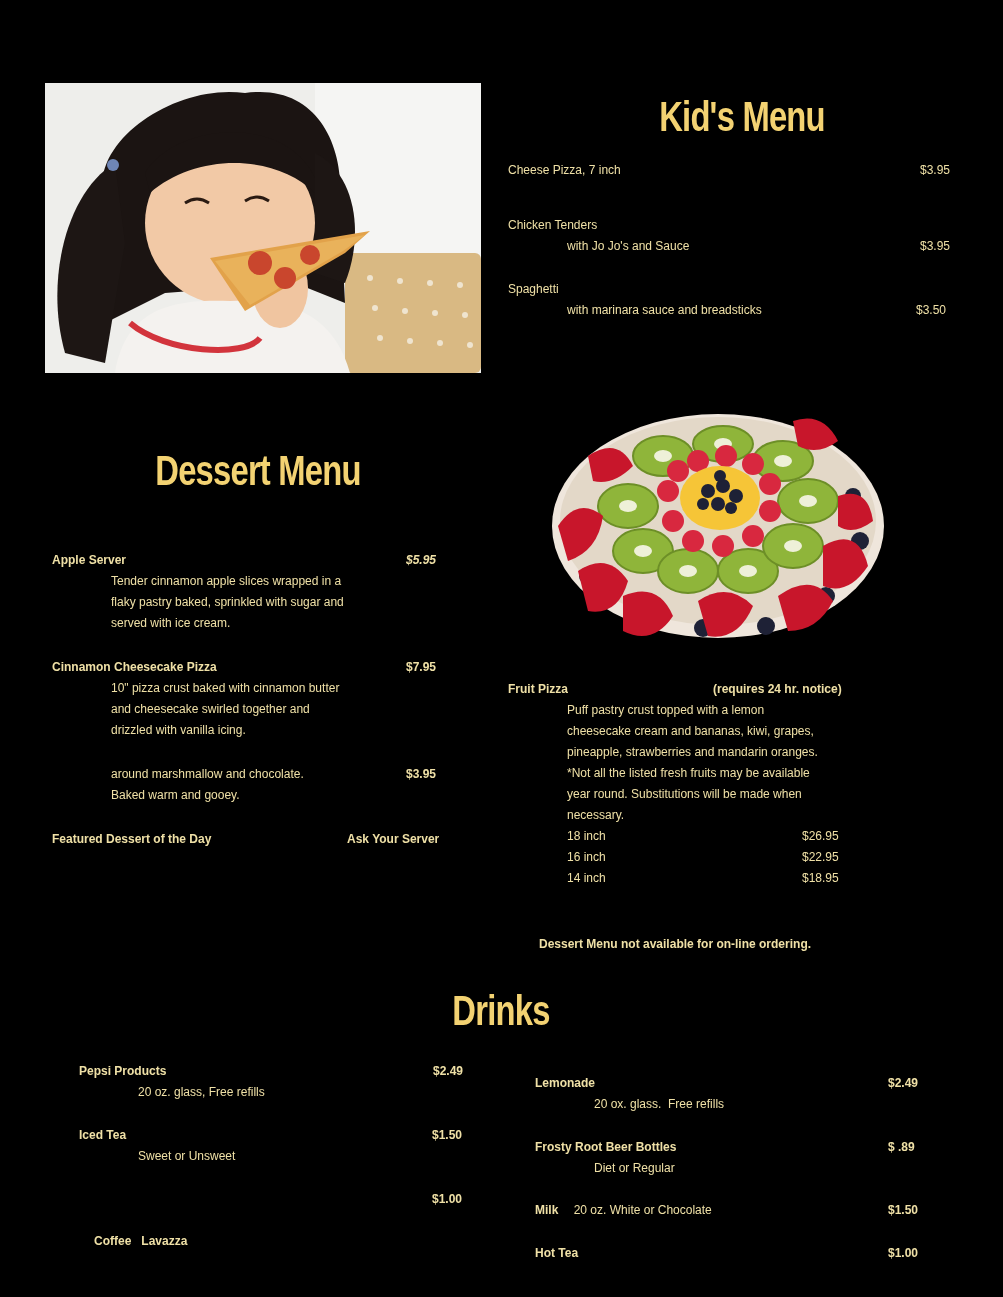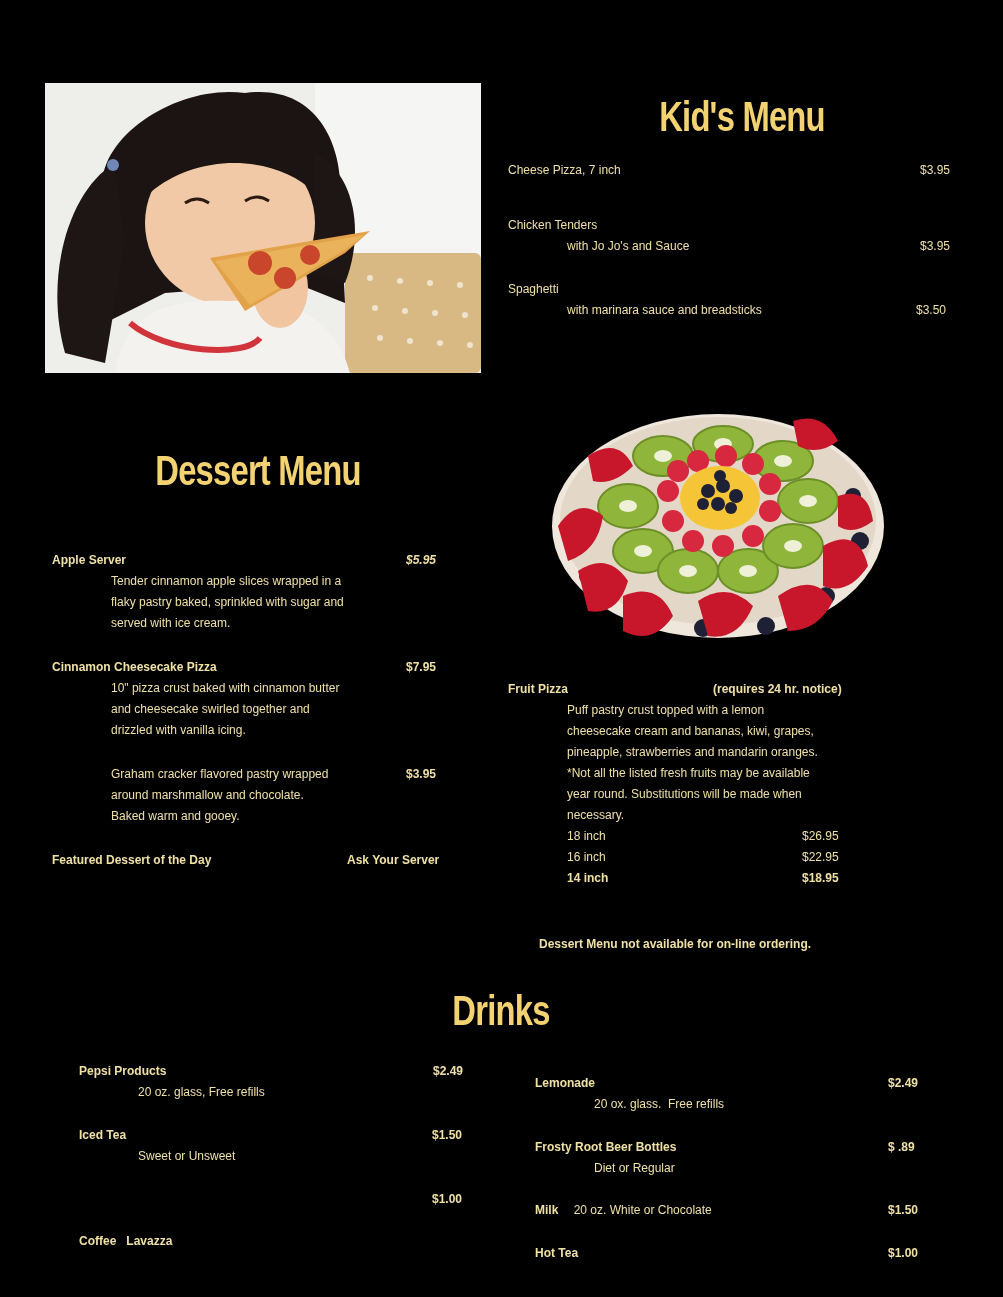--- a/index.html
+++ b/index.html
@@ -116,21 +116,20 @@
   </div>
   <div style="position:relative; margin-top:23px;">
     <div class="b">Cinnamon Cheesecake Pizza</div>
     <span class="price b" style="left:354px; top:0;">$7.95</span>
     <div class="indent">10" pizza crust baked with cinnamon butter</div>
     <div class="indent">and cheesecake swirled together and</div>
     <div class="indent">drizzled with vanilla icing.</div>
   </div>
   <div style="position:relative; margin-top:23px;">
     <span class="price b" style="left:354px; top:0;">$3.95</span>
-    <div class="indent">Graham cracker flavored pastry wrapped</div>
     <div class="indent">around marshmallow and chocolate.</div>
     <div class="indent">Baked warm and gooey.</div>
   </div>
   <div style="position:relative; margin-top:23px;">
     <span class="b">Featured Dessert of the Day</span>
     <span class="price b" style="left:295px; top:0;">Ask Your Server</span>
   </div>
 </div>
 
 <div class="abs photo-fruit" title="Fruit pizza topped with strawberries, kiwi, blueberries, raspberries and pineapple">
@@ -221,21 +220,21 @@
 
   <div style="">
     <div style="position:relative; height:21px;">
       <span class="indent">18 inch</span>
       <span class="price" style="left:294px;">$26.95</span>
     </div>
     <div style="position:relative; height:21px;">
       <span class="indent">16 inch</span>
       <span class="price" style="left:294px;">$22.95</span>
     </div>
-    <div style="position:relative; height:21px;font-weight:bold;">
+    <div style="position:relative; height:21px;">
       <span class="indent">14 inch</span>
       <span class="price" style="left:294px;">$18.95</span>
     </div>
   </div>
 </div>
 
 <div class="abs txt b" style="left:539px; top:934px;">Dessert Menu not available for on-line ordering.</div>
 
 <div class="abs heading" style="left:401px; top:990px; width:200px; font-size:42px;">Drinks</div>
 
@@ -244,21 +243,21 @@
     <div class="b">Pepsi Products</div>
     <span class="price b" style="left:354px; top:0;">$2.49</span>
     <div class="indent">20 oz. glass, Free refills</div>
   </div>
   <div style="position:relative; margin-top:22px;">
     <div class="b">Iced Tea</div>
     <span class="price b" style="left:353px; top:0;">$1.50</span>
     <div class="indent">Sweet or Unsweet</div>
   </div>
   <div style="position:relative; margin-top:22px; white-space:pre;">
-    <div class="b" style="white-space:pre;">Coffee   Lavazza</div>
+    <div class="b" style="white-space:pre;margin-left:15px;">Coffee   Lavazza</div>
     <span class="price b" style="left:353px; top:0;">$1.00</span>
   </div>
 
 </div>
 
 <div class="abs txt" style="left:535px; top:1073px; width:420px;">
   <div style="position:relative;">
     <div class="b">Lemonade</div>
     <span class="price b" style="left:353px; top:0;">$2.49</span>
     <div class="indent" style="white-space:pre;">20 ox. glass.  Free refills</div>

